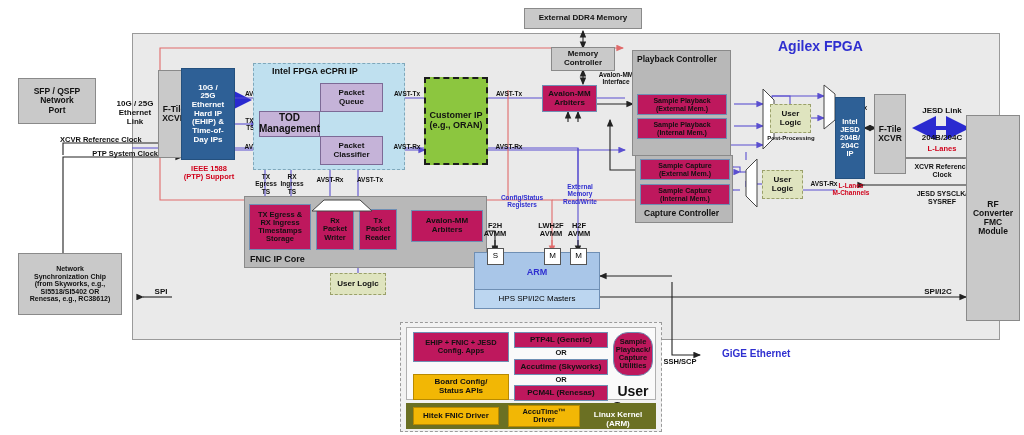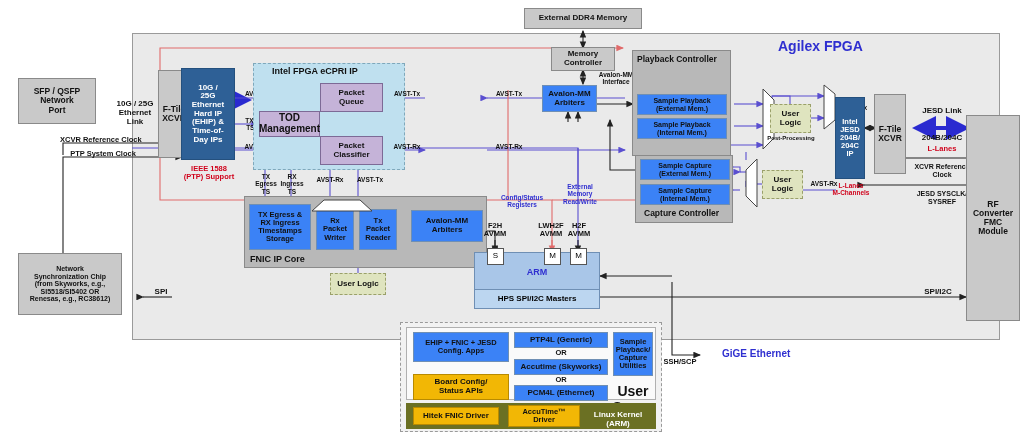--- a/index.html
+++ b/index.html
@@ -2,21 +2,21 @@
 <html><head>
 <meta charset="utf-8">
 <style>
   html,body{margin:0;padding:0;background:#fff;}
   body{width:1024px;height:435px;position:relative;font-family:"Liberation Sans",sans-serif;overflow:hidden;}
   #stage{position:absolute;left:0;top:0;width:1024px;height:435px;}
   .bx{position:absolute;box-sizing:border-box;display:flex;align-items:center;justify-content:center;text-align:center;line-height:1.08;}
   .lbl{position:absolute;box-sizing:border-box;text-align:center;line-height:1.12;}
   .gray{background:#c9c9c9;border:1px solid #8a8a8a;color:#111;font-weight:bold;}
   .navy{background:#2e6096;border:1px solid #24507e;color:#fff;font-weight:bold;}
-  .blue{background:#3b82f6;border:1px solid #6f8fb4;color:#111;font-weight:bold;}
+  .blue{background:#be185d;border:1px solid #6f8fb4;color:#111;font-weight:bold;}
   .purple{background:#c5b3d8;border:1px solid #7d6a96;color:#111;font-weight:bold;}
   .green{background:#8cc63f;border:2px dashed #1b1b1b;color:#111;font-weight:bold;}
   .olive{background:#dfe4bf;border:1px dashed #9aa06a;color:#111;font-weight:bold;}
   .gold{background:#f2b705;border:1px solid #b88a00;color:#111;font-weight:bold;}
   .darkolive{background:#6b7023;color:#fff;font-weight:bold;}
   .panel{background:#b8b8b8;border:1px solid #8a8a8a;}
   .ecpri{background:#bfe0ef;border:1px dashed #7fa8bb;}
   .dashbox{border:1px dashed #9a9a9a;background:#f2f2f2;}
   .fpga{background:#eaeaea;border:1px solid #9a9a9a;}
   .hpsbox{background:#a9c6e8;border:1px solid #6f8fb4;}
@@ -169,21 +169,21 @@
 
   <div class="bx gray" style="left:18px;top:78px;width:78px;height:46px;font-size:8.5px;white-space:pre-line;">SFP / QSFP
 Network
 Port</div>
   <div class="lbl blacktxt" style="left:96px;top:100px;width:78px;font-size:8px;white-space:pre-line;">10G / 25G
 Ethernet
 Link</div>
   <div class="bx gray" style="left:158px;top:70px;width:32px;height:88px;font-size:8.5px;white-space:pre-line;">F-Tile
 XCVR</div>
   <div class="lbl blacktxt" style="left:60px;top:136px;width:110px;font-size:7.5px;text-align:left;">XCVR Reference Clock</div>
-  <div class="lbl blacktxt" style="left:48px;top:150px;width:110px;font-size:7.5px;text-align:center;">PTP System Clock</div>
+  <div class="lbl blacktxt" style="left:48px;top:150px;width:110px;font-size:7.5px;text-align:right;">PTP System Clock</div>
   <div class="bx gray" style="left:18px;top:253px;width:104px;height:62px;font-size:7px;white-space:pre-line;">Network
 Synchronization Chip
 (from Skyworks, e.g.,
 SI5518/SI5402 OR
 Renesas, e.g., RC38612)</div>
   <div class="lbl blacktxt" style="left:146px;top:288px;width:30px;font-size:8px;">SPI</div>
 
   <div class="bx navy" style="left:181px;top:68px;width:54px;height:92px;font-size:8px;white-space:pre-line;">10G /
 25G
 Ethernet
@@ -210,20 +210,22 @@
   <div class="lbl blacktxt" style="left:387px;top:143px;width:40px;font-size:6.5px;">AVST-Rx</div>
   <div class="lbl blacktxt" style="left:248px;top:173px;width:36px;font-size:6.5px;white-space:pre-line;">TX
 Egress
 TS</div>
   <div class="lbl blacktxt" style="left:274px;top:173px;width:36px;font-size:6.5px;white-space:pre-line;">RX
 Ingress
 TS</div>
   <div class="lbl blacktxt" style="left:311px;top:176px;width:38px;font-size:6.5px;">AVST-Rx</div>
   <div class="lbl blacktxt" style="left:351px;top:176px;width:38px;font-size:6.5px;">AVST-Tx</div>
 
+  <div class="bx green" style="left:424px;top:77px;width:64px;height:88px;font-size:9px;white-space:pre-line;">Customer IP
+(e.g., ORAN)</div>
   <div class="lbl blacktxt" style="left:489px;top:90px;width:40px;font-size:6.5px;">AVST-Tx</div>
   <div class="lbl blacktxt" style="left:489px;top:143px;width:40px;font-size:6.5px;">AVST-Rx</div>
 
   <div class="bx panel" style="left:244px;top:196px;width:243px;height:72px;"></div>
   <div class="ttl" style="left:250px;top:254px;font-size:9px;color:#111;">FNIC IP Core</div>
   <div class="bx blue" style="left:249px;top:204px;width:62px;height:46px;font-size:7.5px;white-space:pre-line;">TX Egress &amp;
 RX Ingress
 Timestamps
 Storage</div>
   <div class="bx blue" style="left:316px;top:209px;width:38px;height:41px;font-size:7.5px;white-space:pre-line;">Rx
@@ -310,34 +312,34 @@
 AVMM</div>
   <div class="lbl blacktxt" style="left:558px;top:222px;width:42px;font-size:7.5px;white-space:pre-line;">H2F
 AVMM</div>
 
   <div class="bx hpsbox" style="left:474px;top:252px;width:126px;height:45px;"></div>
   <div class="bx" style="left:487px;top:248px;width:17px;height:17px;background:#fff;border:1px solid #555;font-size:8px;">S</div>
   <div class="bx" style="left:544px;top:248px;width:17px;height:17px;background:#fff;border:1px solid #555;font-size:8px;">M</div>
   <div class="bx" style="left:570px;top:248px;width:17px;height:17px;background:#fff;border:1px solid #555;font-size:8px;">M</div>
   <div class="lbl bluetxt" style="left:474px;top:267px;width:126px;font-size:9px;">ARM</div>
   <div class="lbl bluetxt" style="left:474px;top:288px;width:126px;font-size:9px;">HPS</div>
-  <div class="bx hpsbot" style="left:474px;top:289px;width:126px;height:20px;font-size:8px;font-weight:bold;">HPS SPI/I2C Masters</div>
+  <div class="bx hpsbot" style="left:474px;top:289px;width:126px;height:20px;font-size:8px;">HPS SPI/I2C Masters</div>
 
   <div class="bx dashbox" style="left:400px;top:322px;width:262px;height:110px;"></div>
   <div class="bx userspace" style="left:406px;top:327px;width:250px;height:73px;"></div>
   <div class="bx gold" style="left:413px;top:374px;width:96px;height:26px;font-size:8px;white-space:pre-line;">Board Config/
 Status APIs</div>
   <div class="bx blue" style="left:413px;top:332px;width:96px;height:30px;font-size:7.5px;white-space:pre-line;">EHIP + FNIC  + JESD
 Config. Apps</div>
   <div class="bx blue" style="left:514px;top:332px;width:94px;height:16px;font-size:8px;">PTP4L (Generic)</div>
   <div class="lbl blacktxt" style="left:514px;top:349px;width:94px;font-size:7.5px;">OR</div>
   <div class="bx blue" style="left:514px;top:359px;width:94px;height:16px;font-size:8px;">Accutime (Skyworks)</div>
   <div class="lbl blacktxt" style="left:514px;top:376px;width:94px;font-size:7.5px;">OR</div>
-  <div class="bx blue" style="left:514px;top:385px;width:94px;height:16px;font-size:8px;">PCM4L (Ethernet)</div>
-  <div class="bx blue" style="left:613px;top:332px;width:40px;height:44px;font-size:7.5px;white-space:pre-line;">Sample
+  <div class="bx blue" style="left:514px;top:385px;width:94px;height:16px;font-size:8px;">PCM4L (Renesas)</div>
+  <div class="bx blue" style="left:613px;top:332px;width:40px;height:44px;font-size:7.5px;white-space:pre-line;border-radius:15px;">Sample
 Playback/
 Capture
 Utilities</div>
   <div class="lbl blacktxt" style="left:610px;top:384px;width:46px;font-size:14px;">User Space</div>
   <div class="bx darkolive" style="left:406px;top:403px;width:250px;height:26px;"></div>
   <div class="bx gold" style="left:413px;top:407px;width:86px;height:18px;font-size:8px;">Hitek FNIC Driver</div>
   <div class="bx gold" style="left:508px;top:405px;width:72px;height:22px;font-size:7.5px;white-space:pre-line;">AccuTime™
 Driver</div>
   <div class="lbl" style="left:582px;top:411px;width:72px;font-size:8px;color:#fff;font-weight:bold;">Linux Kernel (ARM)</div>
 

